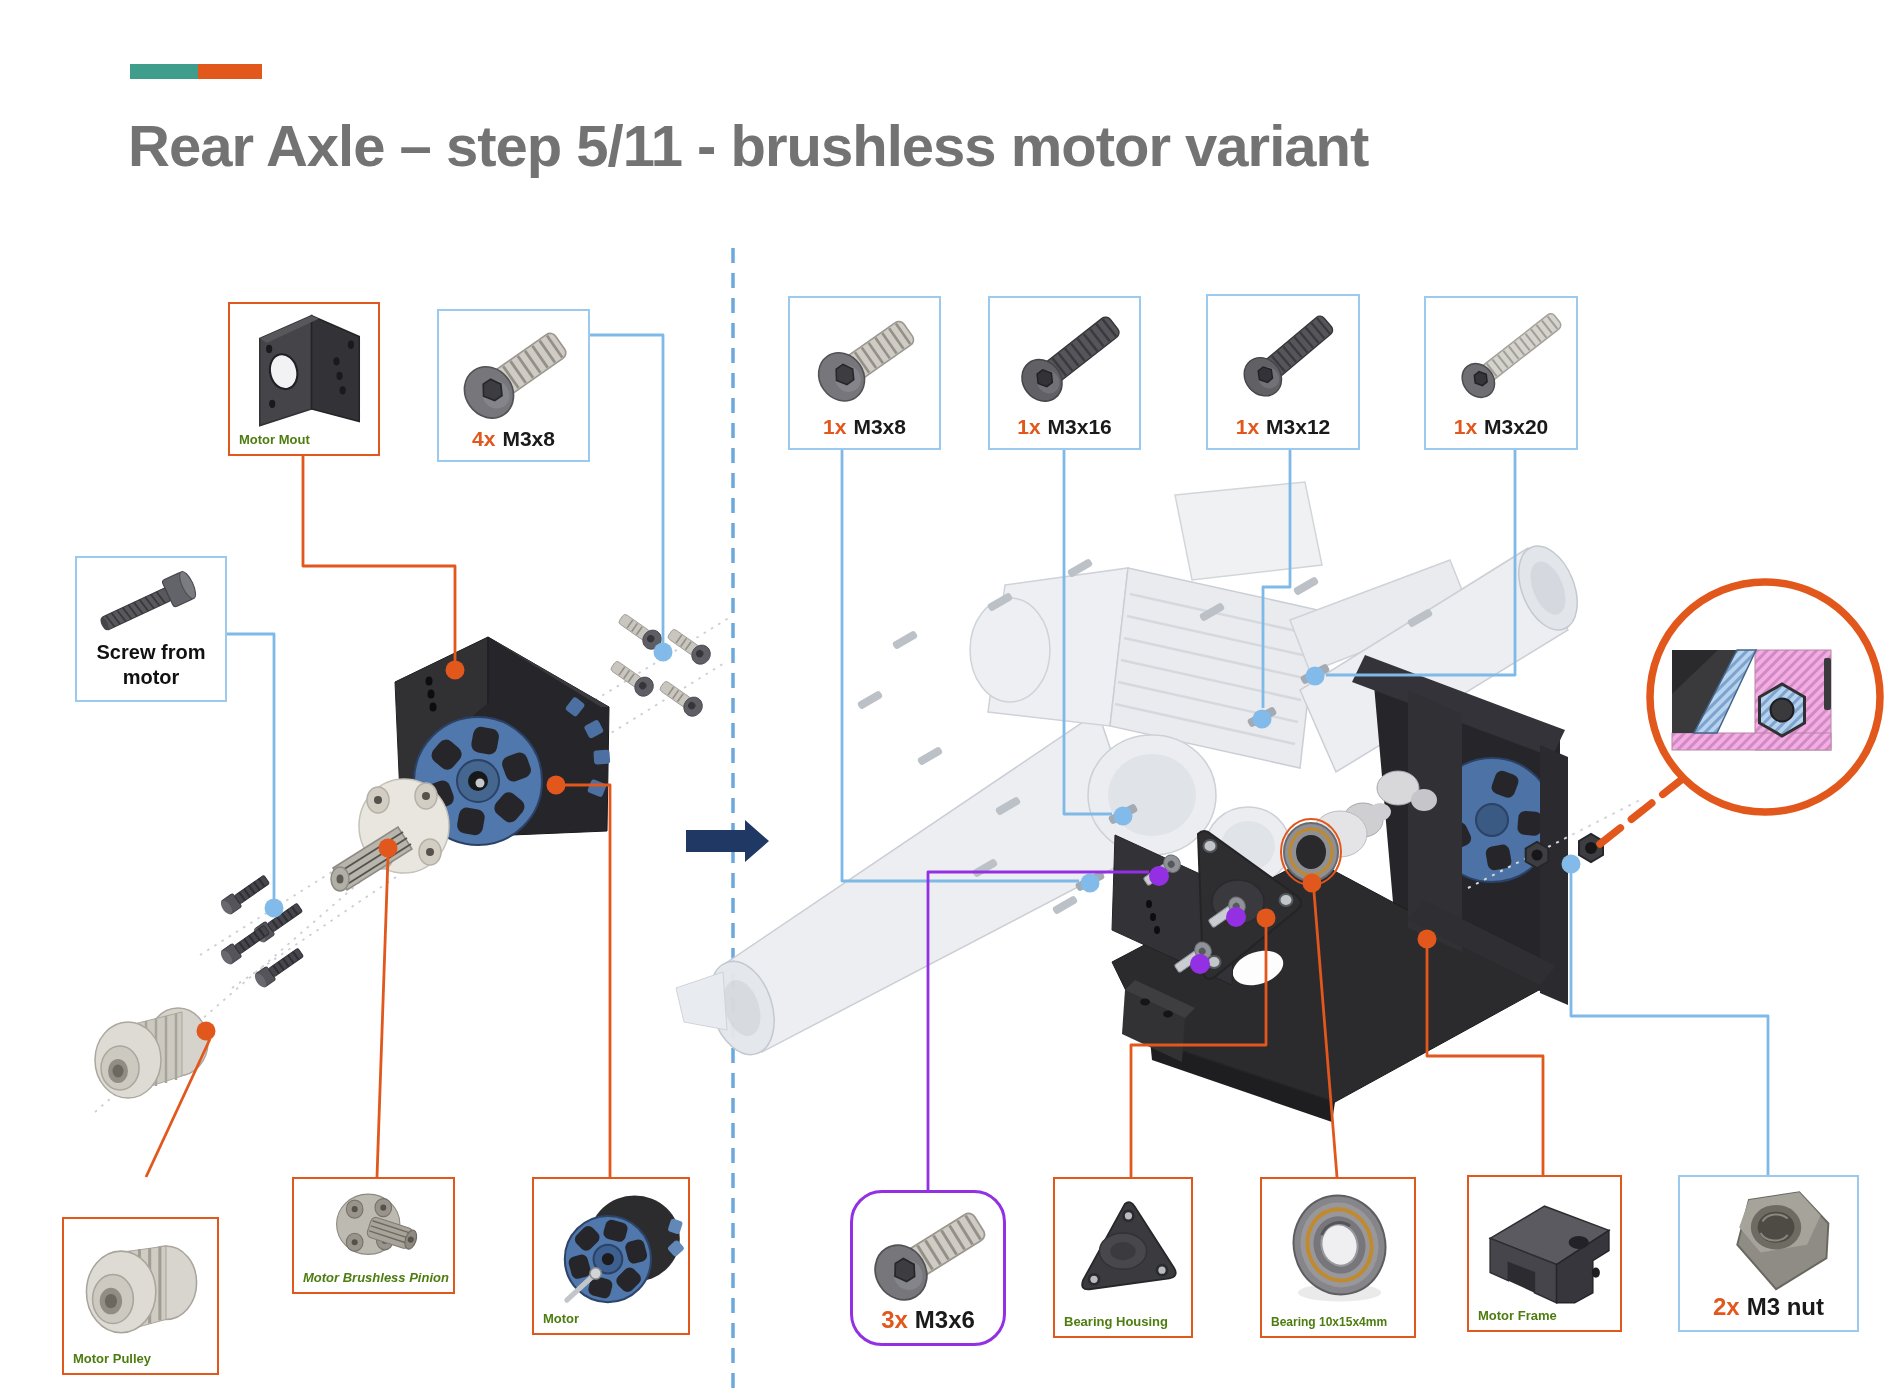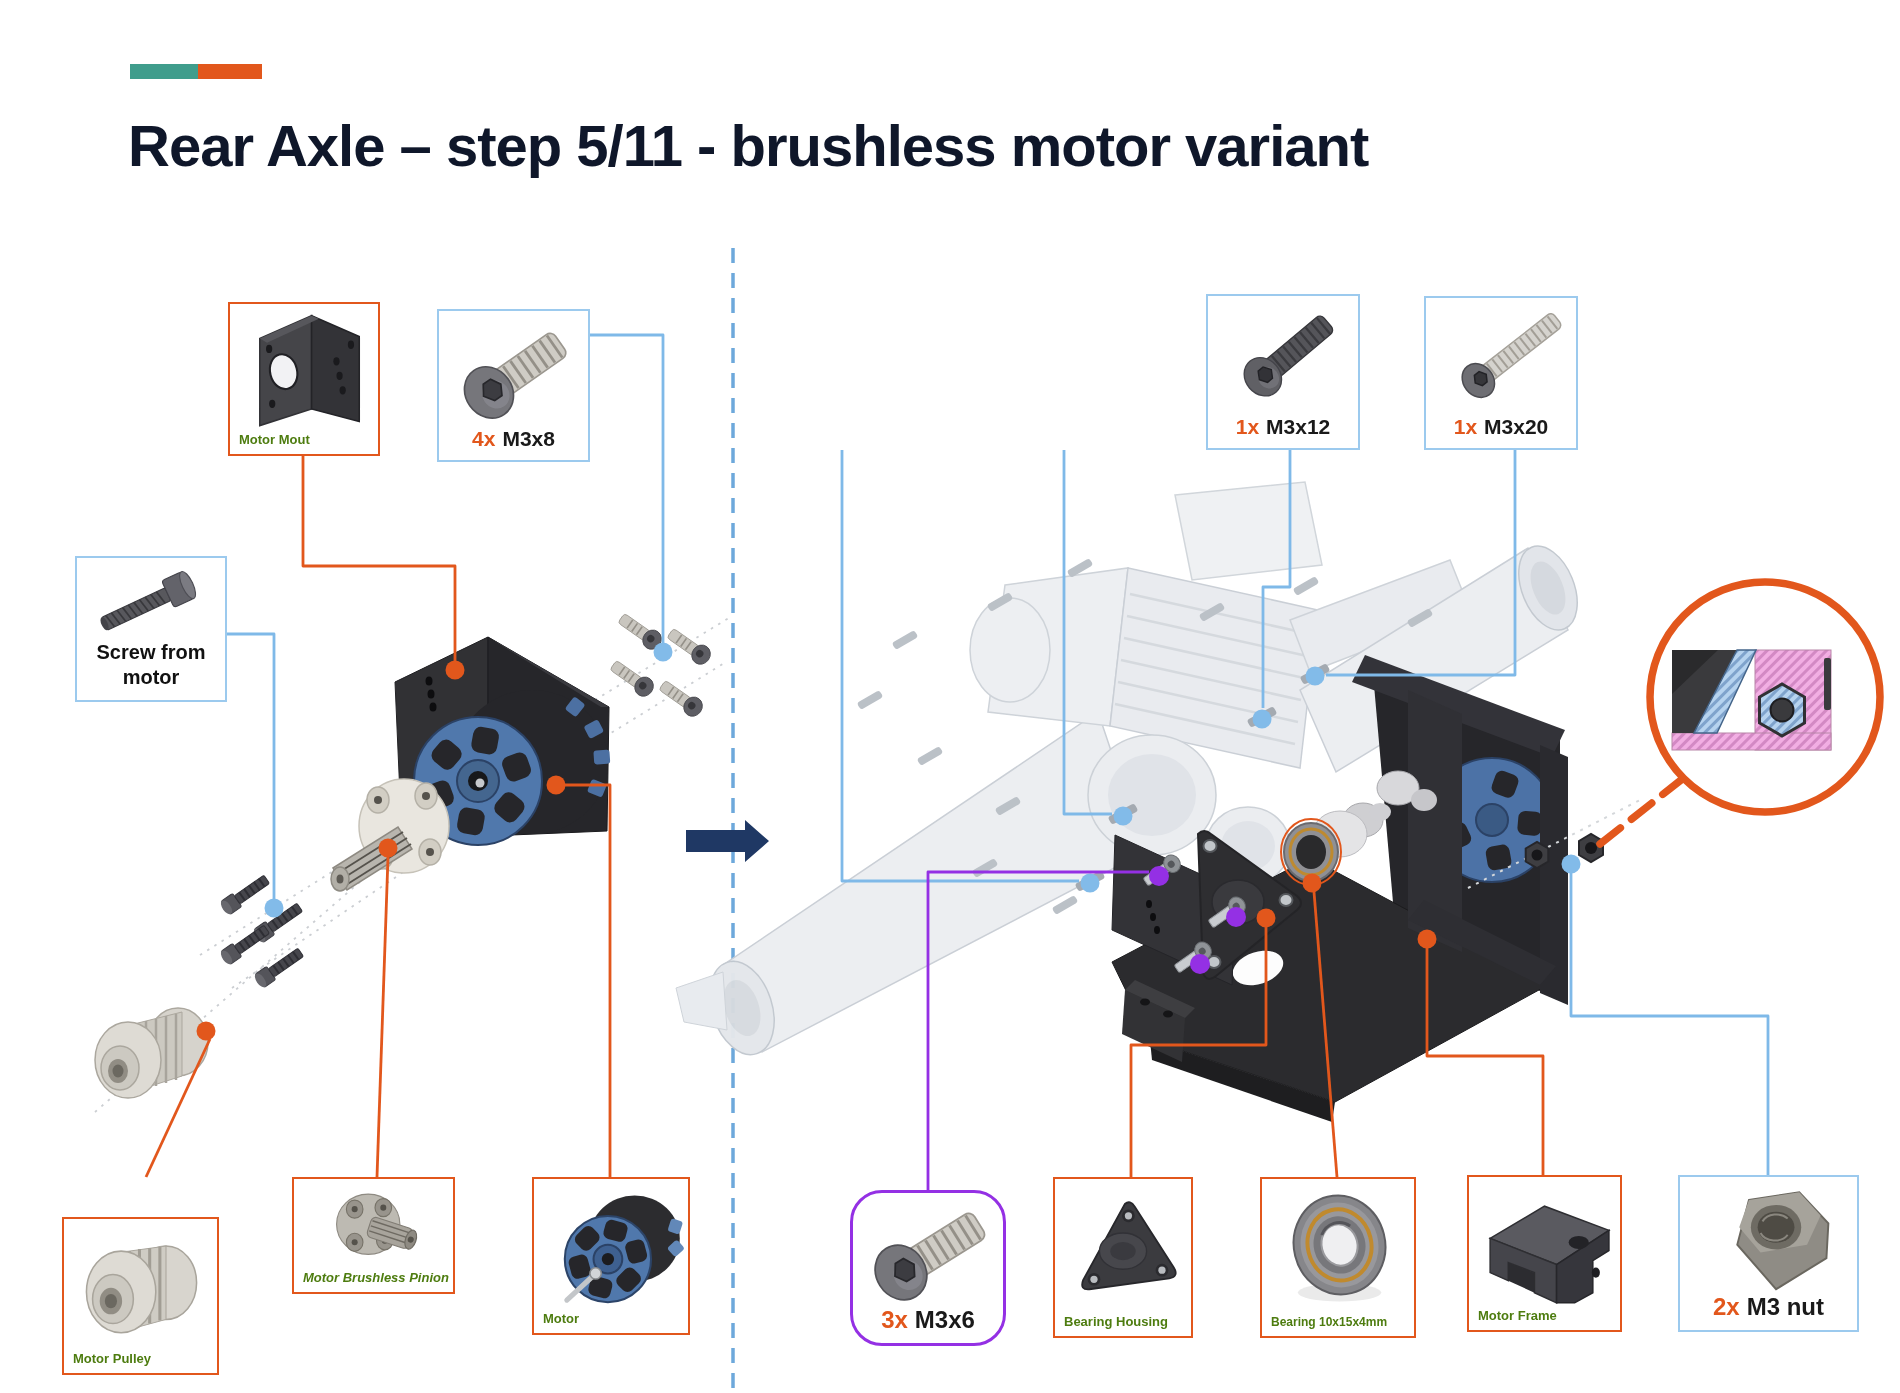--- a/index.html
+++ b/index.html
@@ -2,21 +2,21 @@
 <html><head>
 <meta charset="utf-8">
 <style>
   html,body{margin:0;padding:0;background:#ffffff;}
   .slide{position:relative;width:1900px;height:1393px;background:#ffffff;overflow:hidden;
          font-family:"Liberation Sans",sans-serif;}
   .accent-bar{position:absolute;top:64px;left:130px;width:132px;height:15px;display:flex;}
   .accent-teal{width:68px;height:100%;}
   .accent-orange{width:64px;height:100%;}
   .page-title{position:absolute;left:128px;top:112px;font-size:58px;font-weight:800;
-              color:#0f172a;letter-spacing:-1px;white-space:nowrap;}
+              color:#737373;letter-spacing:-1px;white-space:nowrap;}
   .scene{position:absolute;left:0;top:0;}
   .pbox{position:absolute;background:#fff;box-sizing:border-box;border:2.5px solid #E2571C;}
   .pbox.blue{border-color:#9CCAEE;}
   .pbox.purple{border-color:#9430E4;border-width:3px;border-radius:32px;}
   .pbox svg.part{position:absolute;left:0;top:0;width:100%;height:100%;}
   .corner-label{position:absolute;left:9px;bottom:7px;font-size:13px;font-weight:700;color:#4d7c0f;}
   .corner-label.small{font-size:12px;}
   .qty-label{position:absolute;left:0;right:0;bottom:9px;text-align:center;font-size:21px;
              font-weight:700;color:#1a1a1a;}
   .qty-label.big{font-size:24px;}
@@ -551,21 +551,33 @@
     <div class="corner-label">Motor Brushless Pinion</div>
   </div>
 
   <div class="pbox" style="left:532px;top:1177px;width:158px;height:158px;">
     <svg class="part" viewBox="0 0 150 150">
         <use href="#i-motor" transform="translate(6,2)"></use>
       </svg>
     <div class="corner-label">Motor</div>
   </div>
 
-
+  <div class="pbox blue" style="left:788px;top:296px;width:153px;height:154px;">
+    <svg class="part" viewBox="0 0 150 150">
+        <use href="#i-bscrew-l" transform="translate(76,62) rotate(145) scale(1.05)"></use>
+      </svg>
+    <div class="qty-label"><span class="qty">1x</span><span>M3x8</span></div>
+  </div>
+
+  <div class="pbox blue" style="left:988px;top:296px;width:153px;height:154px;">
+    <svg class="part" viewBox="0 0 150 150">
+        <use href="#i-bscrew-d" transform="translate(76,64) rotate(142) scale(1.0)"></use>
+      </svg>
+    <div class="qty-label"><span class="qty">1x</span><span>M3x16</span></div>
+  </div>
 
   <div class="pbox blue" style="left:1206px;top:294px;width:154px;height:156px;">
     <svg class="part" viewBox="0 0 150 150">
         <use href="#i-bscrew-d" transform="translate(76,62) rotate(140) scale(0.92)"></use>
       </svg>
     <div class="qty-label"><span class="qty">1x</span><span>M3x12</span></div>
   </div>
 
   <div class="pbox blue" style="left:1424px;top:296px;width:154px;height:154px;">
     <svg class="part" viewBox="0 0 150 150">

